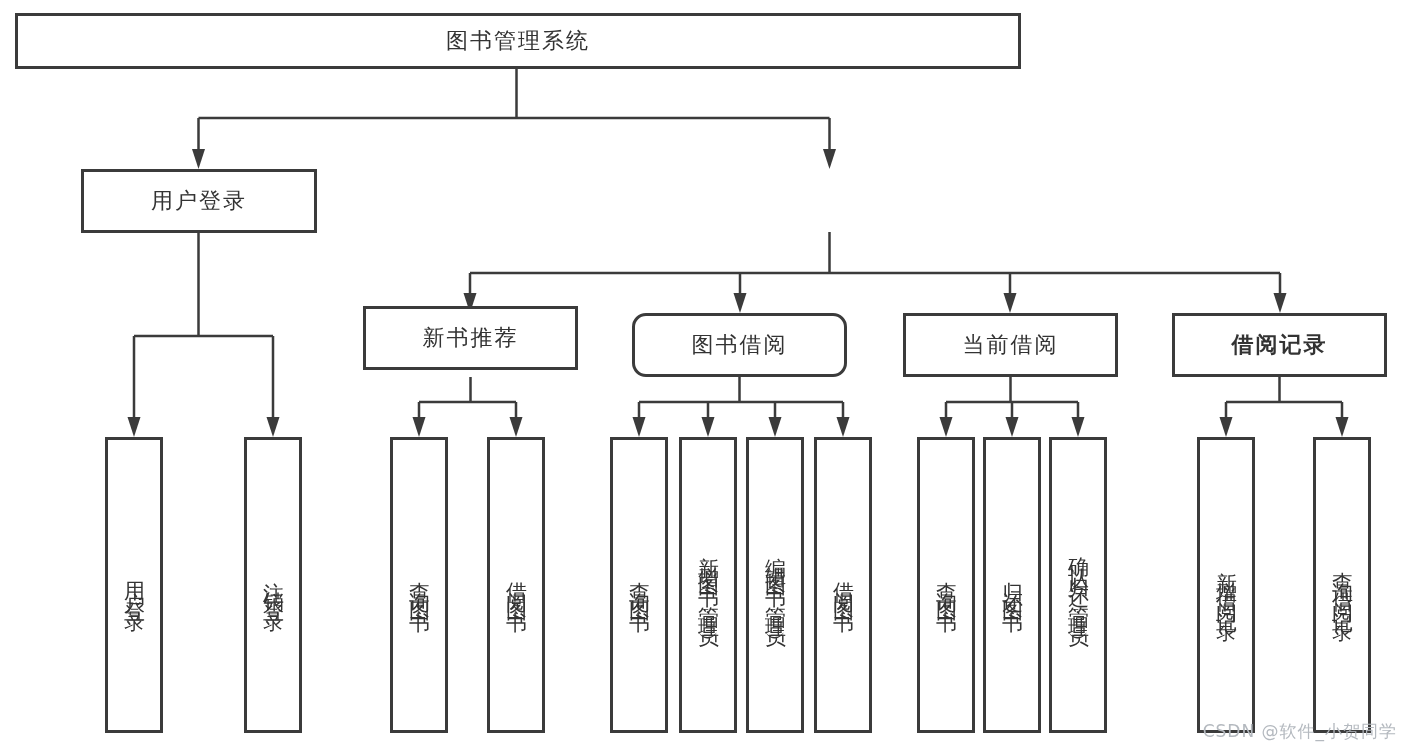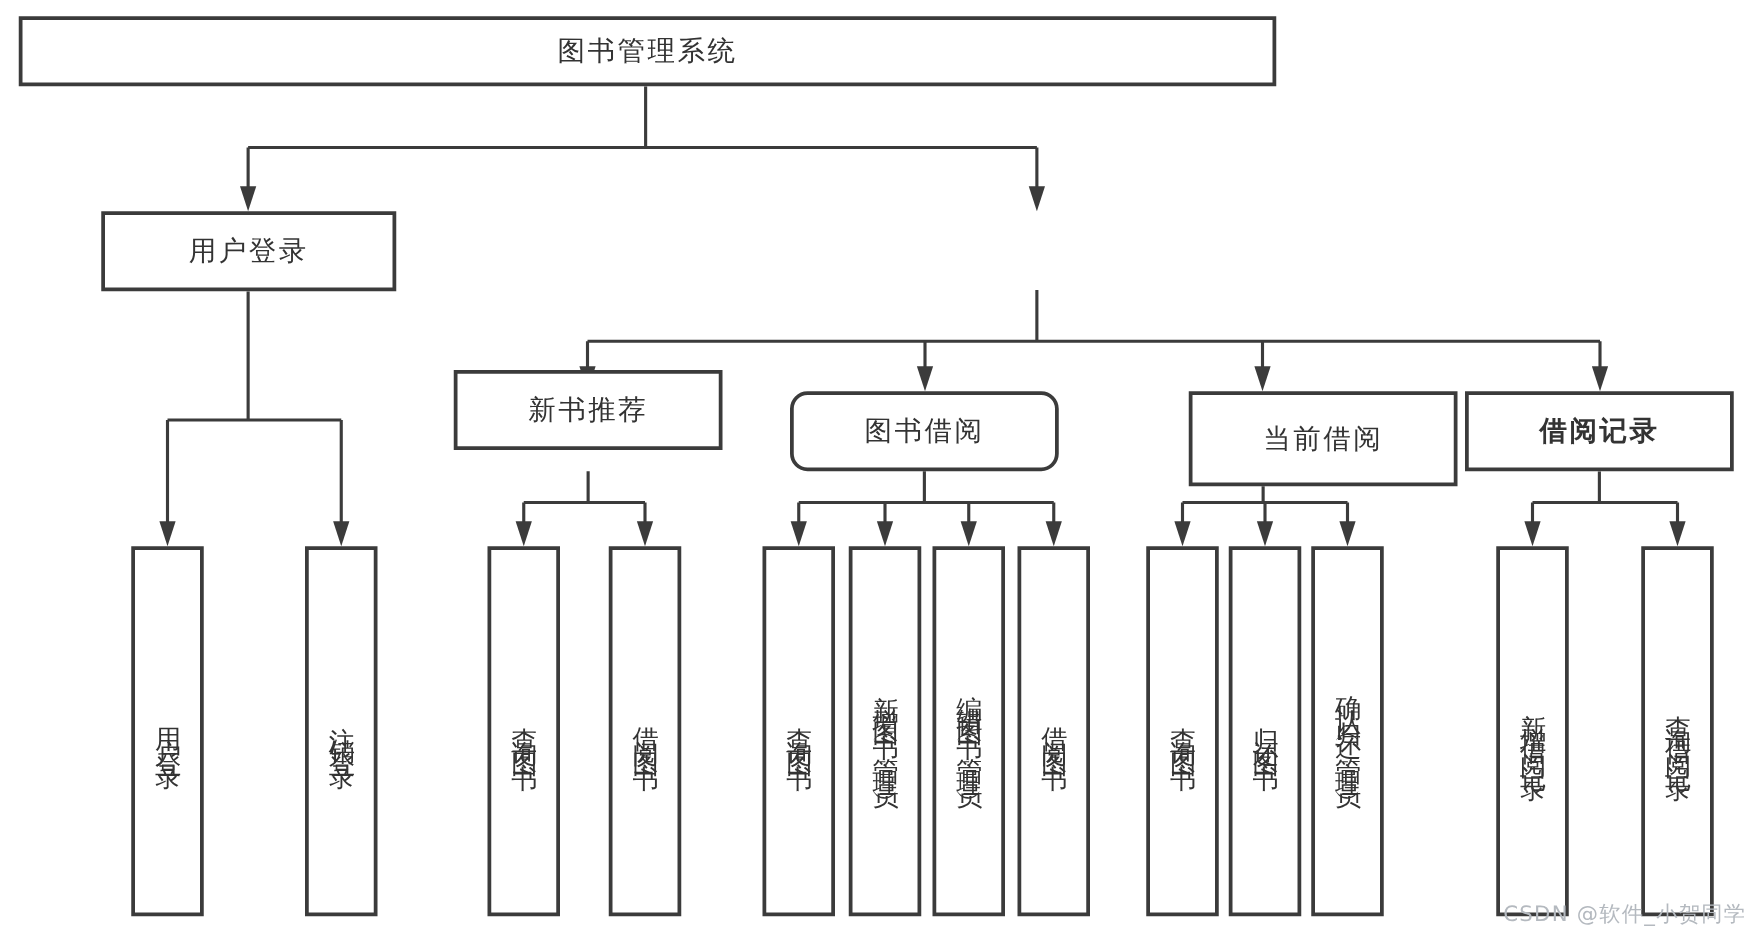--- a/index.html
+++ b/index.html
@@ -77,27 +77,27 @@
   </svg>
 
   <div class="node" style="left:15px;top:13px;width:1006px;height:56px;">
     <span>图书管理系统</span>
   </div>
 
   <div class="node" style="left:81px;top:169px;width:236px;height:64px;">
     <span>用户登录</span>
   </div>
 
-  <div class="node" style="left:363px;top:296px;width:215px;height:64px;">
+  <div class="node" style="left:363px;top:306px;width:215px;height:64px;">
     <span>新书推荐</span>
   </div>
   <div class="node" style="left:632px;top:313px;width:215px;height:64px;border-radius:14px;">
     <span>图书借阅</span>
   </div>
-  <div class="node" style="left:903px;top:313px;width:215px;height:76px;margin-left:48px;">
+  <div class="node" style="left:903px;top:313px;width:215px;height:64px;">
     <span>当前借阅</span>
   </div>
   <div class="node" style="left:1172px;top:313px;width:215px;height:64px;font-weight:bold;">
     <span>借阅记录</span>
   </div>
 
   <div class="leaf" style="left:105px;">
     <span>用户登录</span>
   </div>
   <div class="leaf" style="left:244px;">

